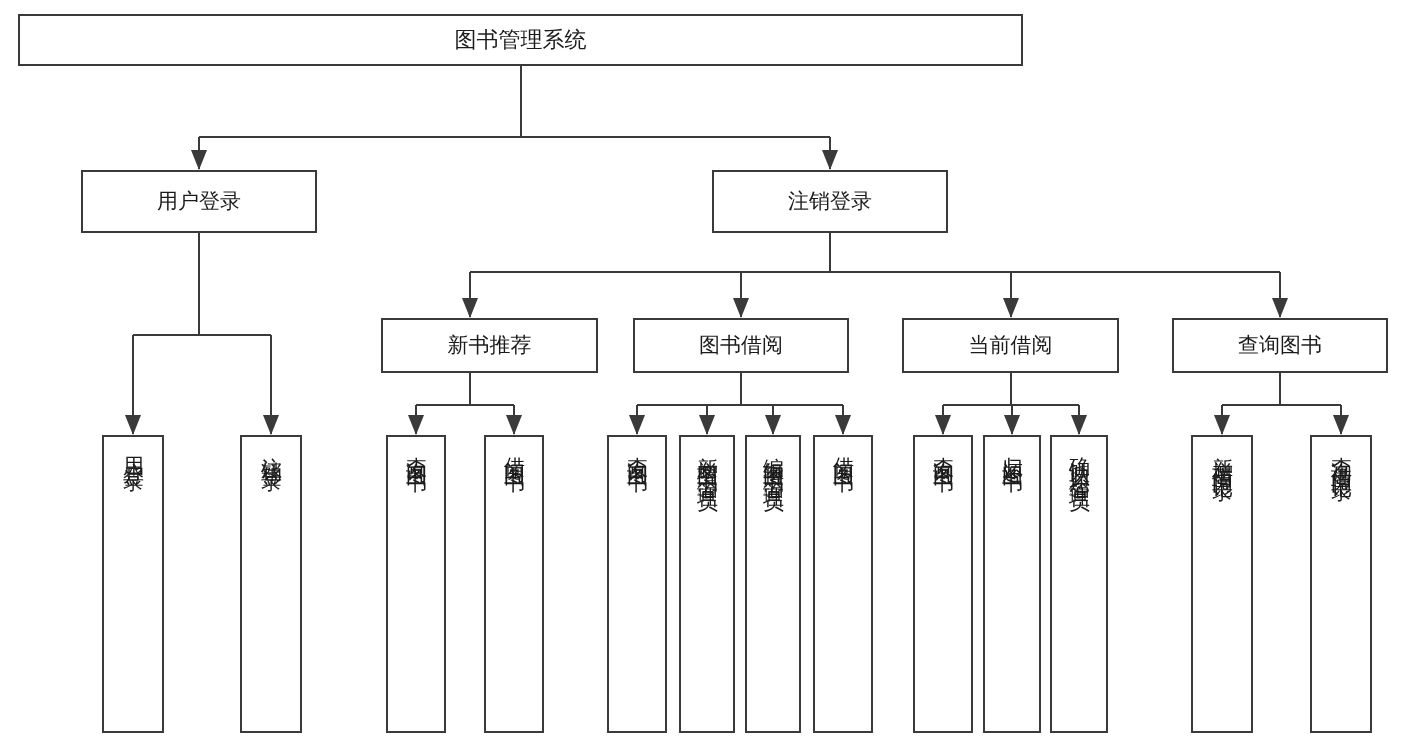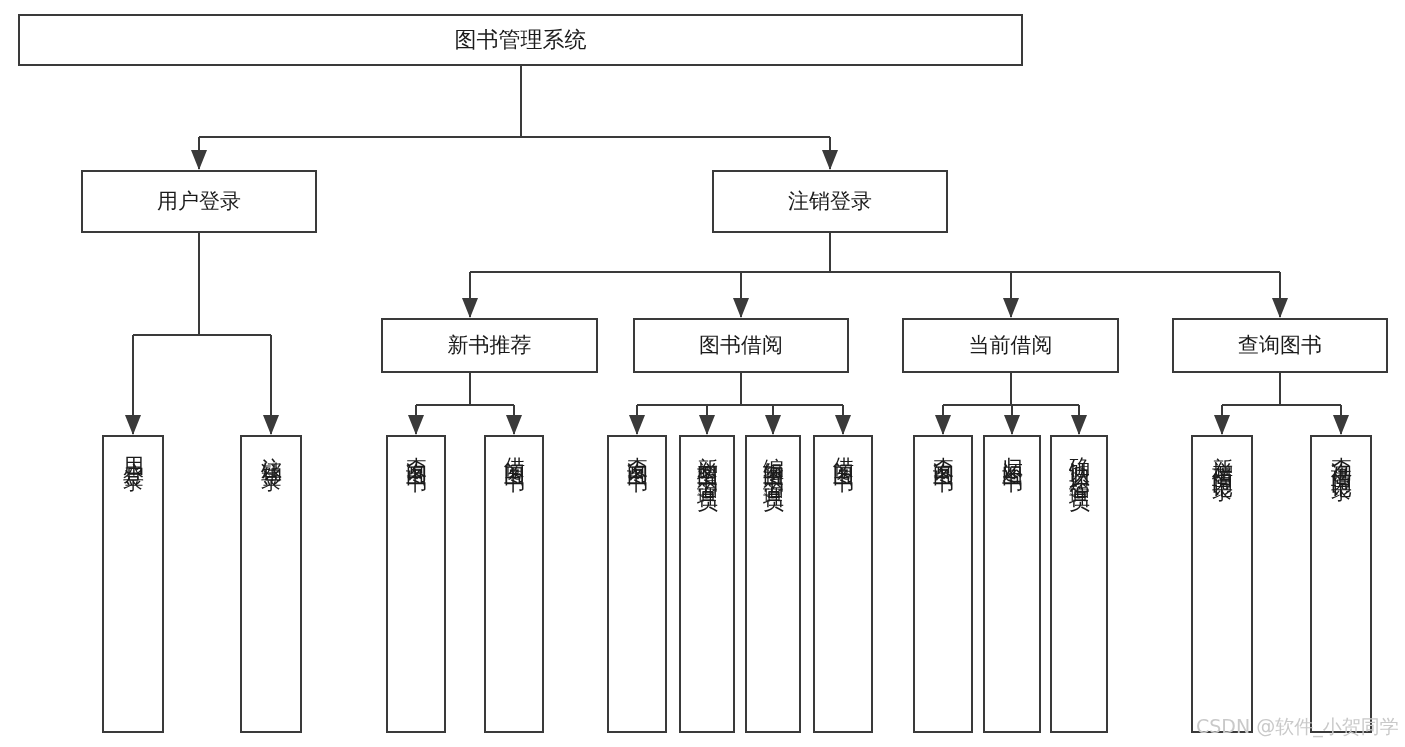--- a/index.html
+++ b/index.html
@@ -180,14 +180,13 @@
       <div class="node vert" style="left: 1050px; top: 435px; width: 58px; height: 298px; border-color: rgb(58, 58, 58);">
         <span class="node-label" style="color: rgb(27, 27, 27);">确认归还（管理员）</span>
       </div>
       <div class="node vert" style="left: 1191px; top: 435px; width: 62px; height: 298px; border-color: rgb(58, 58, 58);">
         <span class="node-label" style="color: rgb(27, 27, 27);">新增借阅记录</span>
       </div>
       <div class="node vert" style="left: 1310px; top: 435px; width: 62px; height: 298px; border-color: rgb(58, 58, 58);">
         <span class="node-label" style="color: rgb(27, 27, 27);">查询借阅记录</span>
       </div>
     </div>
-  <div class="watermark" style="left: 1196px; top: 714px; color: rgb(201, 201, 201);">CSDN @软件_小贺同学</div>
 </div>
 
 </body></html>

